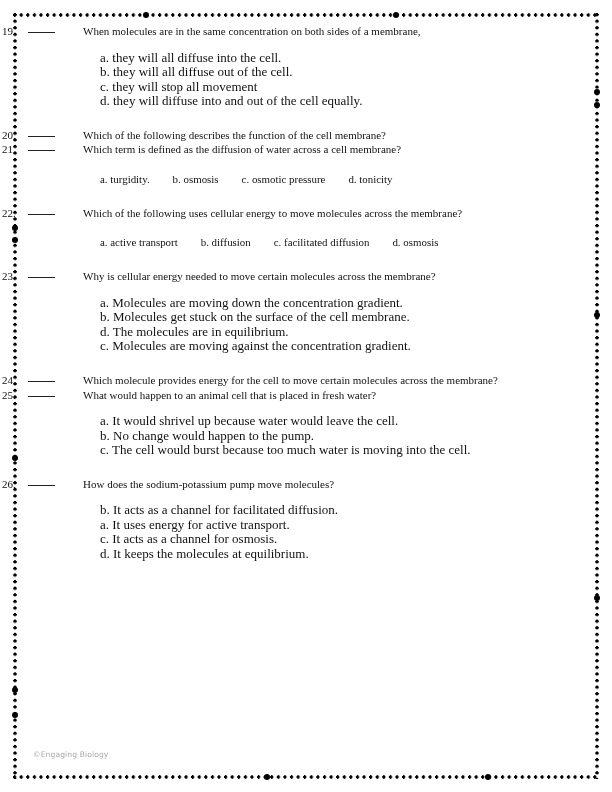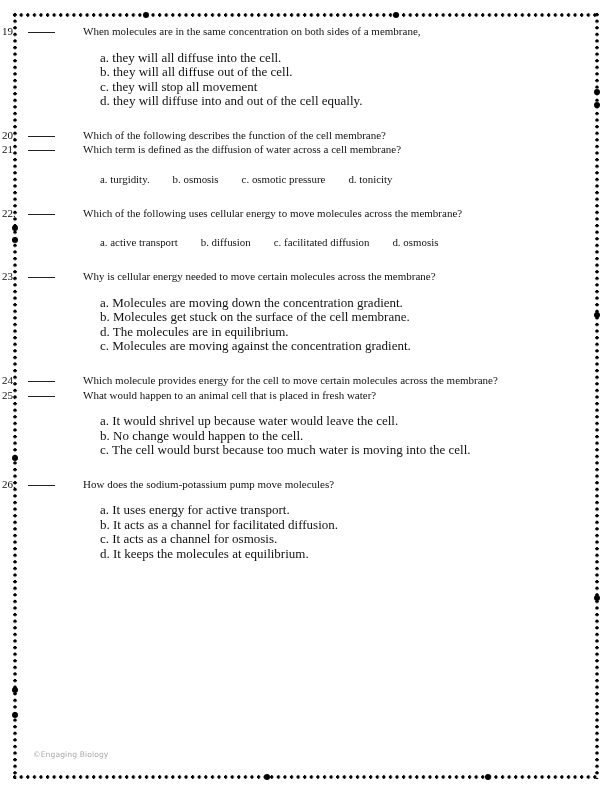--- a/index.html
+++ b/index.html
@@ -190,29 +190,29 @@
           <span class="opt">c. Molecules are moving against the concentration gradient.</span>
         </div>
       </div>
       <div class="question-block">
         <div class="q-line"><span class="q-blank"></span><span class="q-num">24.</span><span class="q-text">Which molecule provides energy for the cell to move certain molecules across the membrane?</span></div>
       </div>
       <div class="question-block">
         <div class="q-line"><span class="q-blank"></span><span class="q-num">25.</span><span class="q-text">What would happen to an animal cell that is placed in fresh water?</span></div>
         <div class="options">
           <span class="opt">a. It would shrivel up because water would leave the cell.</span>
-          <span class="opt">b. No change would happen to the cell.</span>
+          <span class="opt">b. No change would happen to the pump.</span>
           <span class="opt">c. The cell would burst because too much water is moving into the cell.</span>
         </div>
       </div>
       <div class="question-block">
         <div class="q-line"><span class="q-blank"></span><span class="q-num">26.</span><span class="q-text">How does the sodium-potassium pump move molecules?</span></div>
         <div class="options">
+          <span class="opt">b. It acts as a channel for facilitated diffusion.</span>
           <span class="opt">a. It uses energy for active transport.</span>
-          <span class="opt">b. It acts as a channel for facilitated diffusion.</span>
           <span class="opt">c. It acts as a channel for osmosis.</span>
           <span class="opt">d. It keeps the molecules at equilibrium.</span>
         </div>
       </div>
     </div>
 
   <div class="footer">©Engaging Biology</div>
 
 </div>
 

